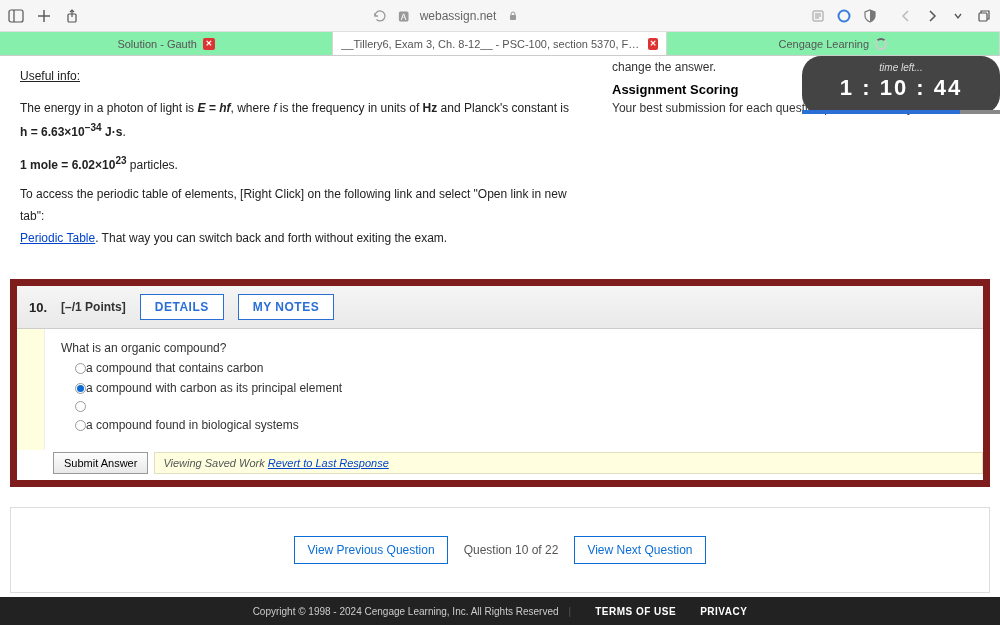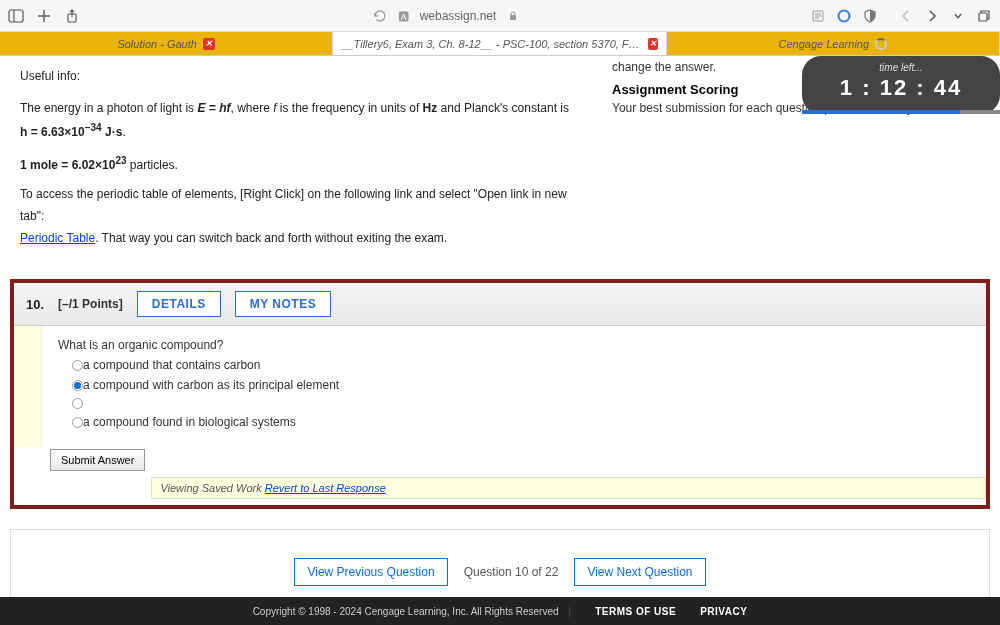--- a/index.html
+++ b/index.html
@@ -4,44 +4,44 @@
 <style>
 * { margin: 0; padding: 0; box-sizing: border-box; font-family: -apple-system, BlinkMacSystemFont, "Segoe UI", Arial, sans-serif; }
 body { background: #fff; width: 1000px; height: 625px; overflow: hidden; font-size: 12px; }
 
 .toolbar { height: 32px; background: #f6f6f6; display: flex; align-items: center; padding: 0 8px; gap: 12px; border-bottom: 1px solid #e0e0e0; position: relative; }
 .toolbar .icon { width: 16px; height: 16px; display: flex; align-items: center; justify-content: center; color: #555; cursor: pointer; }
 .url-zone { flex: 1; display: flex; align-items: center; justify-content: center; gap: 8px; }
 .url-pill { display: flex; align-items: center; gap: 12px; color: #666; font-size: 12px; }
 .toolbar-right { display: flex; align-items: center; gap: 10px; }
 
-.tabbar { height: 24px; background: #eab308; display: flex; border-bottom: 1px solid #ccc; font-style: italic; }
+.tabbar { height: 24px; background: #86efac; display: flex; border-bottom: 1px solid #ccc; }
 .tab { flex: 1; display: flex; align-items: center; justify-content: center; gap: 6px; font-size: 11px; color: #555; border-right: 1px solid #d5d5d5; cursor: pointer; padding: 0 8px; white-space: nowrap; overflow: hidden; position: relative; }
 .tab.active { background: #fff; }
 .tab-badge { width: 12px; height: 12px; background: #d33; border-radius: 2px; display: inline-flex; align-items: center; justify-content: center; color: #fff; font-size: 8px; font-weight: bold; }
 .spinner { width: 12px; height: 12px; border: 2px solid #ccc; border-top-color: #666; border-radius: 50%; }
 
 .content { position: relative; height: calc(100% - 56px); overflow: hidden; }
 
 .info-block { padding: 10px 20px 10px 20px; font-size: 12px; color: #222; line-height: 1.8; font-family: Georgia, serif; width: 590px; }
-.info-block .title { margin-bottom: 10px; }
+.info-block .title { text-decoration: underline; margin-bottom: 10px; }
 .info-block p { margin-bottom: 8px; }
 .periodic { color: #0044cc; text-decoration: underline; cursor: pointer; }
 
 .side-panel { position: absolute; top: 0; right: 10px; width: 390px; padding: 4px 0 10px 12px; font-size: 12px; }
 .side-text { color: #333; margin-bottom: 8px; }
 .side-h { font-weight: bold; font-size: 13px; margin-bottom: 4px; }
 
 .timer { position: absolute; top: 0; right: 0; width: 198px; height: 58px; background: #444; color: #fff; text-align: center; padding-top: 6px; z-index: 10; border-radius: 19px; }
 .timer-label { font-size: 10px; font-style: italic; color: #ddd; }
 .timer-value { font-size: 22px; font-weight: bold; letter-spacing: 2px; margin-top: 2px; }
 .timer-bar { position: absolute; bottom: 0; left: 0; height: 4px; background: #2a6fd6; width: 80%; }
 .timer-bar-bg { position: absolute; bottom: 0; left: 0; right: 0; height: 4px; background: #888; }
 
-.question-box { margin: 60px 10px 0 10px; border: 4px solid #7f1d1d; }
+.question-box { margin: 60px 10px 0 10px; border: 7px solid #7f1d1d; }
 .question-header { background: linear-gradient(#f5f5f5, #e9e9e9); border-bottom: 1px solid #ccc; padding: 8px 12px; display: flex; align-items: center; gap: 14px; }
 .qnum { font-size: 13px; font-weight: bold; color: #222; }
 .qpoints { font-size: 12px; font-weight: bold; color: #333; }
 .pill-btn { border: 1px solid #2a6fd6; color: #2a6fd6; background: #fff; padding: 5px 14px; font-size: 12px; font-weight: bold; cursor: pointer; letter-spacing: 0.5px; }
 
 .question-body { display: flex; }
 .yellow-strip { width: 28px; background: #ffffe0; border-right: 1px solid #eee; }
 .qcontent { padding: 12px 16px; flex: 1; font-size: 12px; color: #333; }
 .qtext { margin-bottom: 2px; }
 .opt { display: flex; align-items: center; margin: 6px 0 6px 14px; }
@@ -163,21 +163,21 @@
   <div class="tab">
     <span>Cengage Learning</span>
     <span class="spinner"></span>
   </div>
 </div>
 
 <div class="content">
 
   <div class="timer">
     <div class="timer-label">time left...</div>
-    <div class="timer-value">1 : 12 : 44</div>
+    <div class="timer-value">1 : 10 : 44</div>
     <div class="timer-bar-bg"></div>
     <div class="timer-bar"></div>
   </div>
 
   <div class="side-panel">
     <div class="side-text">change the answer.</div>
     <div class="side-h">Assignment Scoring</div>
     <div class="side-text">Your best submission for each question part is used for your score.</div>
   </div>
 
@@ -220,21 +220,21 @@
             </div>
             <div class="opt">
               <span class="radio"></span>
               <span>a compound found in biological systems</span>
             </div>
           </div>
       </div>
     </div>
     <div class="submit-row">
       <button class="submit-btn">Submit Answer</button>
-      <div class="saved-bar" style="margin-left:6px; flex:1;margin-top:28px;">
+      <div class="saved-bar" style="margin-left:6px; flex:1;">
         <span>Viewing Saved Work </span><a>Revert to Last Response</a>
       </div>
     </div>
   </div>
 
   <div class="nav-block">
     <button class="nav-btn">View Previous Question</button>
     <span class="nav-label">Question 10 of 22</span>
     <button class="nav-btn">View Next Question</button>
   </div>

